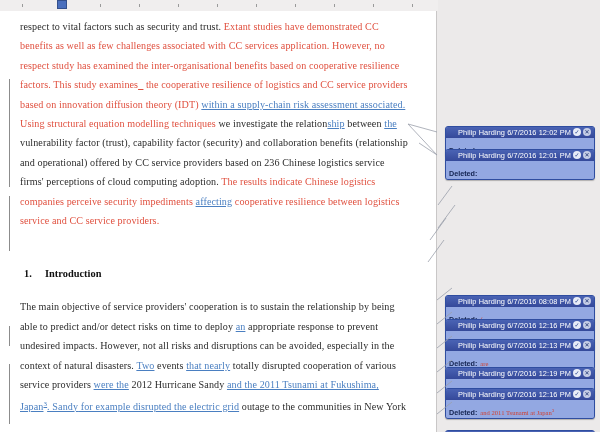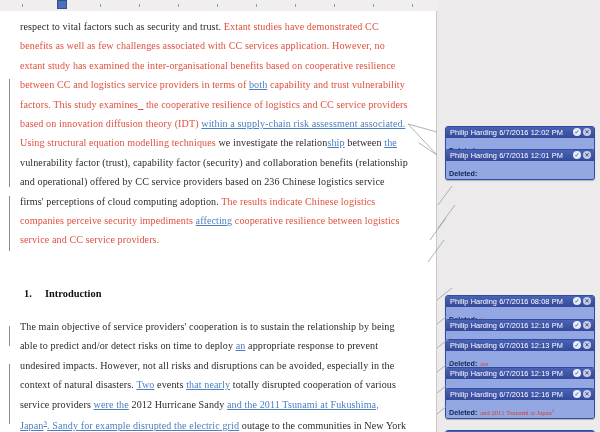--- a/index.html
+++ b/index.html
@@ -86,21 +86,21 @@
     border-radius:3px;
     background:#7b93d8;
     box-shadow:0 1px 1px rgba(0,0,0,.25);
     overflow:hidden;
     font-family:"Liberation Sans", sans-serif;
   }
   .cbox-head{
     height:11px;
     background:linear-gradient(#4a63b4,#35499a);
     display:flex;align-items:center;
-    padding:0 2px 0 4px;
+    padding:0 2px 0 12px;
     position:relative;
   }
   .cbox-author{
     font-size:7.4px;
     color:#ffffff;
     white-space:nowrap;
     letter-spacing:0.01em;
     line-height:11px;
   }
   .cbox-actions{
@@ -161,22 +161,21 @@
     <div class="page-inner">
 
       <div class="changebar" style="top:68px;height:108px;"></div>
       <div class="changebar" style="top:185px;height:55px;"></div>
       <div class="changebar" style="top:315px;height:20px;"></div>
       <div class="changebar" style="top:353px;height:60px;"></div>
 
       <div class="para" id="abstract-para">
           <div style="white-space: nowrap;"><span class="ins">respect to vital factors such as security and trust</span><span class="ins">. </span><span class="red">Extant studies have demonstrated CC</span></div>
           <div style="white-space: nowrap;"><span class="red">benefits as well as few challenges associated with CC services application. However, no</span></div>
-          <div style="white-space: nowrap;"><span class="red">extant study has examined the inter-organisational benefits based on cooperative resilience</span></div>
-          <div style="white-space: nowrap;"><span class="red">between CC and logistics service providers in terms of </span><span class="blue-u">both</span><span class="red"> capability and trust vulnerability</span></div>
+          <div style="white-space: nowrap;"><span class="red">respect study has examined the inter-organisational benefits based on cooperative resilience</span></div>
           <div style="white-space: nowrap;"><span class="red">factors. This study examines</span><span class="red u">_</span><span class="red"> the cooperative resilience of logistics and CC service providers</span></div>
           <div style="white-space: nowrap;"><span class="red">based on innovation diffusion theory (IDT) </span><span class="blue-u">within a supply-chain risk assessment associated.</span></div>
           <div style="white-space: nowrap;"><span class="red">Using structural equation modelling techniques</span><span class="ins"> we investigate the relation</span><span class="blue-u">ship</span><span class="ins"> between </span><span class="blue-u">the</span></div>
           <div style="white-space: nowrap;"><span class="ins">vulnerability factor (trust), capability factor (security) and collaboration benefits (relationship</span></div>
           <div style="white-space: nowrap;"><span class="ins">and operational) offered by CC service providers based on 236 Chinese logistics service</span></div>
           <div style="white-space: nowrap;"><span class="ins">firms' perceptions of cloud computing adoption.  </span><span class="red">The results indicate Chinese logistics</span></div>
           <div style="white-space: nowrap;"><span class="red">companies perceive security impediments </span><span class="blue-u">affecting</span><span class="red"> cooperative resilience between logistics</span></div>
           <div style="white-space: nowrap;"><span class="red">service and CC service providers.</span></div>
         </div>
 

